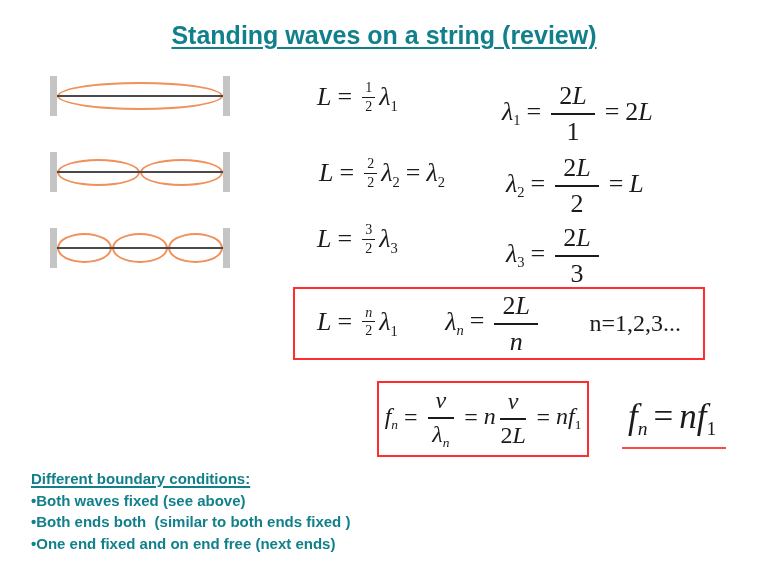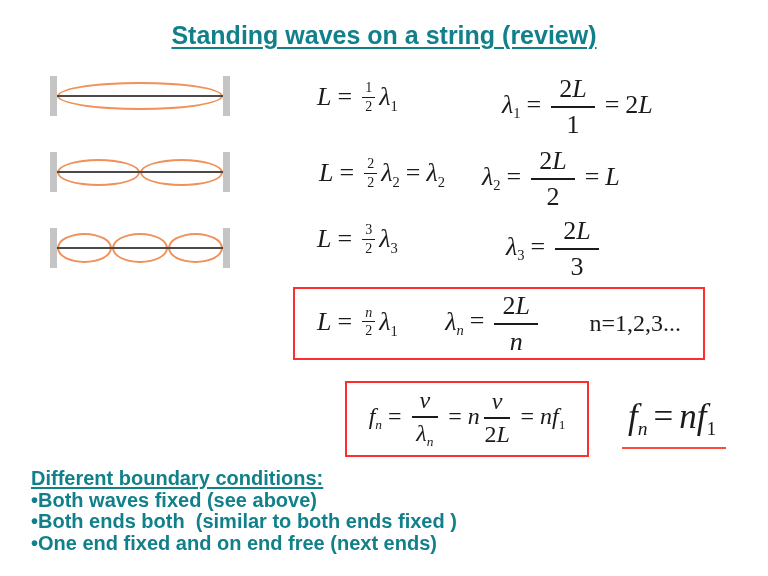--- a/index.html
+++ b/index.html
@@ -29,48 +29,48 @@
   .string-line{position:absolute;left:0;right:0;top:19px;height:2px;background:var(--string);}
   .loop{flex:1;border:2px solid var(--orange);border-radius:50%;box-sizing:border-box;background:transparent;}
   
   .fx{
     position:absolute;white-space:nowrap;color:var(--ink);
     font-family:"Liberation Serif",serif;font-size:26px;line-height:1.15;
   }
   .it{font-style:italic;}
   .sub{font-size:0.56em;vertical-align:-0.38em;}
   .eq{margin:0 6px;}
-  .bfrac{display:inline-block;vertical-align:middle;text-align:center;margin:5px 4px;line-height:1.15;}
+  .bfrac{display:inline-block;vertical-align:middle;text-align:center;margin:12px 4px;line-height:1.15;}
   .bfrac .fn{display:block;padding:0 8px 2px;border-bottom:2px solid var(--ink);}
   .bfrac .fd{display:block;padding-top:2px;}
   .sfrac{display:inline-block;vertical-align:middle;text-align:center;font-size:0.54em;line-height:1.1;margin:0 4px;transform:translateY(-2px);}
   .sfrac .fn{display:block;border-bottom:1.5px solid var(--ink);padding:0 3px 1px;}
   .sfrac .fd{display:block;padding-top:1px;}
   
   .redbox1{
     position:absolute;left:293px;top:287px;width:412px;height:73px;box-sizing:border-box;
     border:2px solid var(--red);display:flex;align-items:center;
     justify-content:space-between;padding:0 22px;
   }
   .redbox1 .fx, .redbox2 .fx{position:static;}
   .note-n{font-family:"Liberation Serif",serif;font-size:24px;color:var(--ink);}
   .redbox2{
-    position:absolute;left:345px;top:381px;width:244px;height:76px;box-sizing:border-box;
-    border:2px solid var(--red);display:flex;align-items:flex-end;justify-content:center;
+    position:absolute;left:377px;top:381px;width:212px;height:76px;box-sizing:border-box;
+    border:2px solid var(--red);display:flex;align-items:center;justify-content:center;
   }
   .redbox2 .fx{font-size:24px;}
   .fr{
     left:622px;top:397px;font-size:35px;
     border-bottom:2px solid var(--red-underline);padding:0 10px 6px 6px;
   }
   
   .boundary{
     position:absolute;left:31px;top:468px;color:var(--teal);
     font-family:"Liberation Sans",sans-serif;font-weight:bold;
-    font-size:20px;line-height:21.5px;
+    font-size:15px;line-height:21.5px;
   }
   .b-head{text-decoration:underline;text-decoration-thickness:2px;text-underline-offset:2px;}
   .b-item{white-space:pre;}
 </style>
 </head>
 <body>
 
 <div class="slide">
 
   <div class="title">
@@ -110,21 +110,21 @@
   <div class="fx" style="left:317px;top:82px">
     <span class="it">L</span><span class="eq">=</span><span class="sfrac"><span class="fn">1</span><span class="fd">2</span></span><span class="it">λ</span><span class="sub">1</span>
   </div>
   <div class="fx" style="left:502px;top:69px">
     <span class="it">λ</span><span class="sub">1</span><span class="eq">=</span><span class="bfrac"><span class="fn"><span>2</span><span class="it">L</span></span><span class="fd">1</span></span><span class="eq">=</span><span>2</span><span class="it">L</span>
   </div>
 
   <div class="fx" style="left:319px;top:158px">
     <span class="it">L</span><span class="eq">=</span><span class="sfrac"><span class="fn">2</span><span class="fd">2</span></span><span class="it">λ</span><span class="sub">2</span><span class="eq">=</span><span class="it">λ</span><span class="sub">2</span>
   </div>
-  <div class="fx" style="left:482px;top:141px">
+  <div class="fx" style="left:506px;top:141px">
     <span class="it">λ</span><span class="sub">2</span><span class="eq">=</span><span class="bfrac"><span class="fn"><span>2</span><span class="it">L</span></span><span class="fd">2</span></span><span class="eq">=</span><span class="it">L</span>
   </div>
 
   <div class="fx" style="left:317px;top:224px">
     <span class="it">L</span><span class="eq">=</span><span class="sfrac"><span class="fn">3</span><span class="fd">2</span></span><span class="it">λ</span><span class="sub">3</span>
   </div>
   <div class="fx" style="left:506px;top:211px">
     <span class="it">λ</span><span class="sub">3</span><span class="eq">=</span><span class="bfrac"><span class="fn"><span>2</span><span class="it">L</span></span><span class="fd">3</span></span>
   </div>
 

